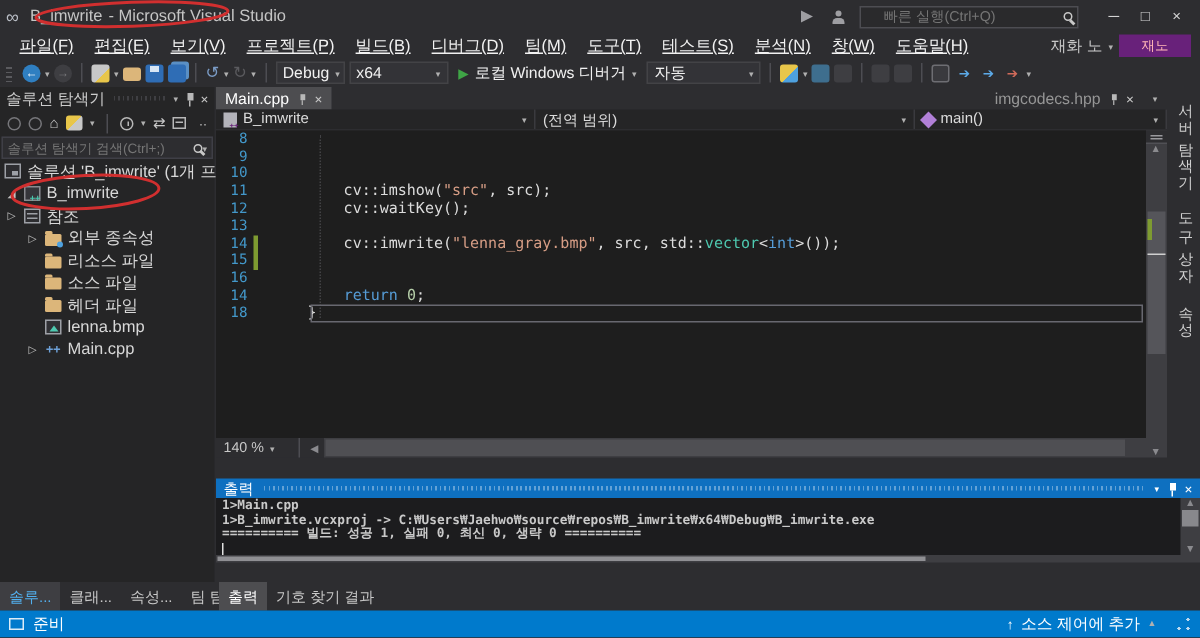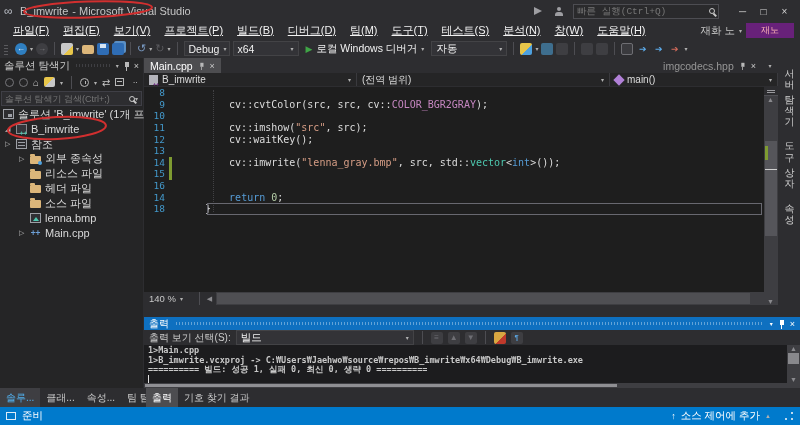--- a/index.html
+++ b/index.html
@@ -10,21 +10,21 @@
   .titlebar { height:22px; display:flex; align-items:center; padding:0 6px 0 4px; }
   .vslogo { width:16px; font-size:12px; color:#b9bdc5; flex:none; }
   .title-proj,.title-rest { color:#c5c5c5; font-size:11px; white-space:nowrap; }
   .title-rest { margin-left:4px; }
   .tb-spacer { flex:1; }
   .icon-flag { width:0; height:0; border-left:8px solid #9e9ea2; border-top:4px solid transparent; border-bottom:4px solid transparent; margin-right:12px; }
   .icon-person { width:9px; height:9px; position:relative; margin-right:10px; }
   .icon-person::before { content:''; position:absolute; top:0; left:2.5px; width:4px; height:4px; border-radius:50%; background:#9e9ea2; }
   .icon-person::after { content:''; position:absolute; bottom:0; left:0.5px; width:8px; height:4px; border-radius:3px 3px 0 0; background:#9e9ea2; }
   .quickbox { width:146px; height:15px; border:1px solid #4d4d52; background:#2a2a2c; display:flex; align-items:center; padding:0 3px; margin-right:12px; }
-  .quickbox input { flex:1; min-width:0; border:none; background:transparent; color:#8f8f8f; font-size:9.5px; font-family:Liberation Mono, monospace; outline:none; }
+  .quickbox input { flex:1; min-width:0; border:none; background:transparent; color:#8f8f8f; font-size:9.5px; font-family:Liberation Sans, sans-serif; outline:none;margin-left:12px; }
   .mag { width:6px; height:6px; border:1.5px solid #c8c8c8; border-radius:50%; position:relative; flex:none; }
   .mag::after { content:''; position:absolute; width:4px; height:1.5px; background:#c8c8c8; transform:rotate(45deg); right:-3px; bottom:-2px; }
   .winbtn { width:19px; text-align:center; color:#d4d4d4; font-size:10px; margin-left:2px; }
 
   
   .menubar { height:17px; display:flex; align-items:center; padding:0 6px; }
   .menu-item { padding:1px 7px; color:#f1f1f1; font-size:11px; white-space:nowrap;text-decoration:underline; }
   .user-area { margin-left:auto; display:flex; align-items:center; gap:4px; }
   .user-name { color:#c8c8c8; font-size:10.5px; }
   .chev { font-size:6px; color:#b0b0b0; }
@@ -331,26 +331,26 @@
           <span class="tlabel">외부 종속성</span>
         </div>
         <div class="tree-row" style="padding-left: 19px;">
           <span class="arrow"></span>
           <span class="ti ti-folder"></span>
           <span class="tlabel">리소스 파일</span>
         </div>
         <div class="tree-row" style="padding-left: 19px;">
           <span class="arrow"></span>
           <span class="ti ti-folder"></span>
-          <span class="tlabel">헤더 파일</span>
+          <span class="tlabel">소스 파일</span>
         </div>
         <div class="tree-row" style="padding-left: 19px;">
           <span class="arrow"></span>
           <span class="ti ti-folder"></span>
-          <span class="tlabel">소스 파일</span>
+          <span class="tlabel">헤더 파일</span>
         </div>
         <div class="tree-row" style="padding-left: 19px;">
           <span class="arrow"></span>
           <span class="ti ti-image"></span>
           <span class="tlabel">lenna.bmp</span>
         </div>
         <div class="tree-row" style="padding-left: 19px;">
           <span class="arrow">▷</span>
           <span class="ti ti-cpp">++</span>
           <span class="tlabel">Main.cpp</span>
@@ -398,21 +398,20 @@
             <div class="code" id="code-lines">
               <div class="indent-guide"></div>
             <div class="cl">
                   <span class="num">8</span>
                   <span class="bar"></span>
                   <span class="txt"></span>
                 </div>
                 <div class="cl">
                   <span class="num">9</span>
                   <span class="bar"></span>
-                  <span class="txt"><span class="tok-d">    cv::cvtColor(src, src, cv::</span><span class="tok-m">COLOR_BGR2GRAY</span><span class="tok-d">);</span></span>
                 </div>
                 <div class="cl">
                   <span class="num">10</span>
                   <span class="bar"></span>
                   <span class="txt"></span>
                 </div>
                 <div class="cl">
                   <span class="num">11</span>
                   <span class="bar"></span>
                   <span class="txt"><span class="tok-d">    cv::imshow(</span><span class="tok-s">"src"</span><span class="tok-d">, src);</span></span>
@@ -488,34 +487,20 @@
     <div class="midgap"></div>
 
     <div class="output">
       <div class="out-header">
         <span class="out-title">출력</span>
         <span class="dotfill"></span>
         <span class="chev">▾</span>
         <span class="pin"></span>
         <span class="xbtn">×</span>
       </div>
-      <div class="out-toolbar">
-        <span class="out-label">출력 보기 선택(S):</span>
-        <span class="combo out-combo">
-          <span>빌드</span>
-          <span class="chev">▾</span>
-        </span>
-        <span class="sep"></span>
-        <span class="mi msgdim">≡</span>
-        <span class="mi msgdim">▲</span>
-        <span class="mi msgdim">▼</span>
-        <span class="sep"></span>
-        <span class="mi clear"></span>
-        <span class="mi wrap">¶</span>
-      </div>
       <div class="out-bodyrow">
         <div class="out-text" id="out-text"><div>1&gt;Main.cpp</div><div>1&gt;B_imwrite.vcxproj -&gt; C:₩Users₩Jaehwo₩source₩repos₩B_imwrite₩x64₩Debug₩B_imwrite.exe</div><div>========== 빌드: 성공 1, 실패 0, 최신 0, 생략 0 ==========</div><div><span class="out-caret"></span></div></div>
         <div class="out-vscroll">
           <span class="sbtn">▲</span>
           <div class="out-vthumb"></div>
           <span class="sbtn" style="margin-top:auto">▼</span>
         </div>
       </div>
       <div class="out-hscroll">
         <div class="out-hthumb"></div>

